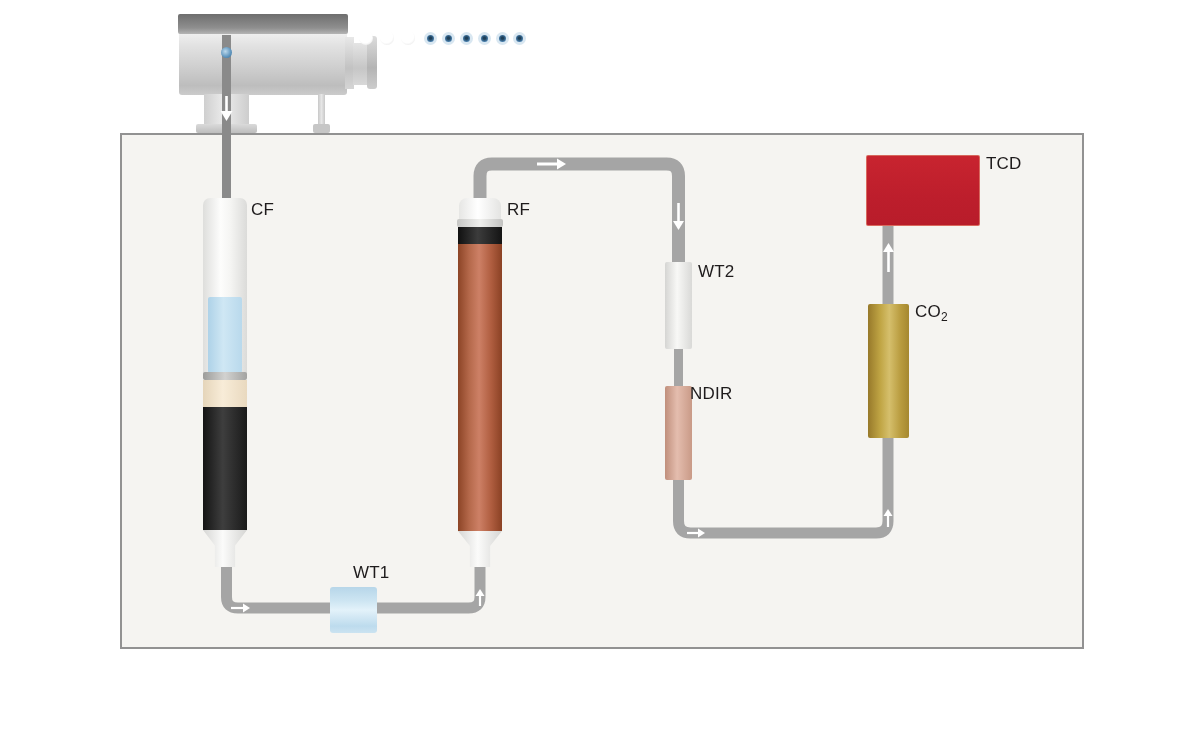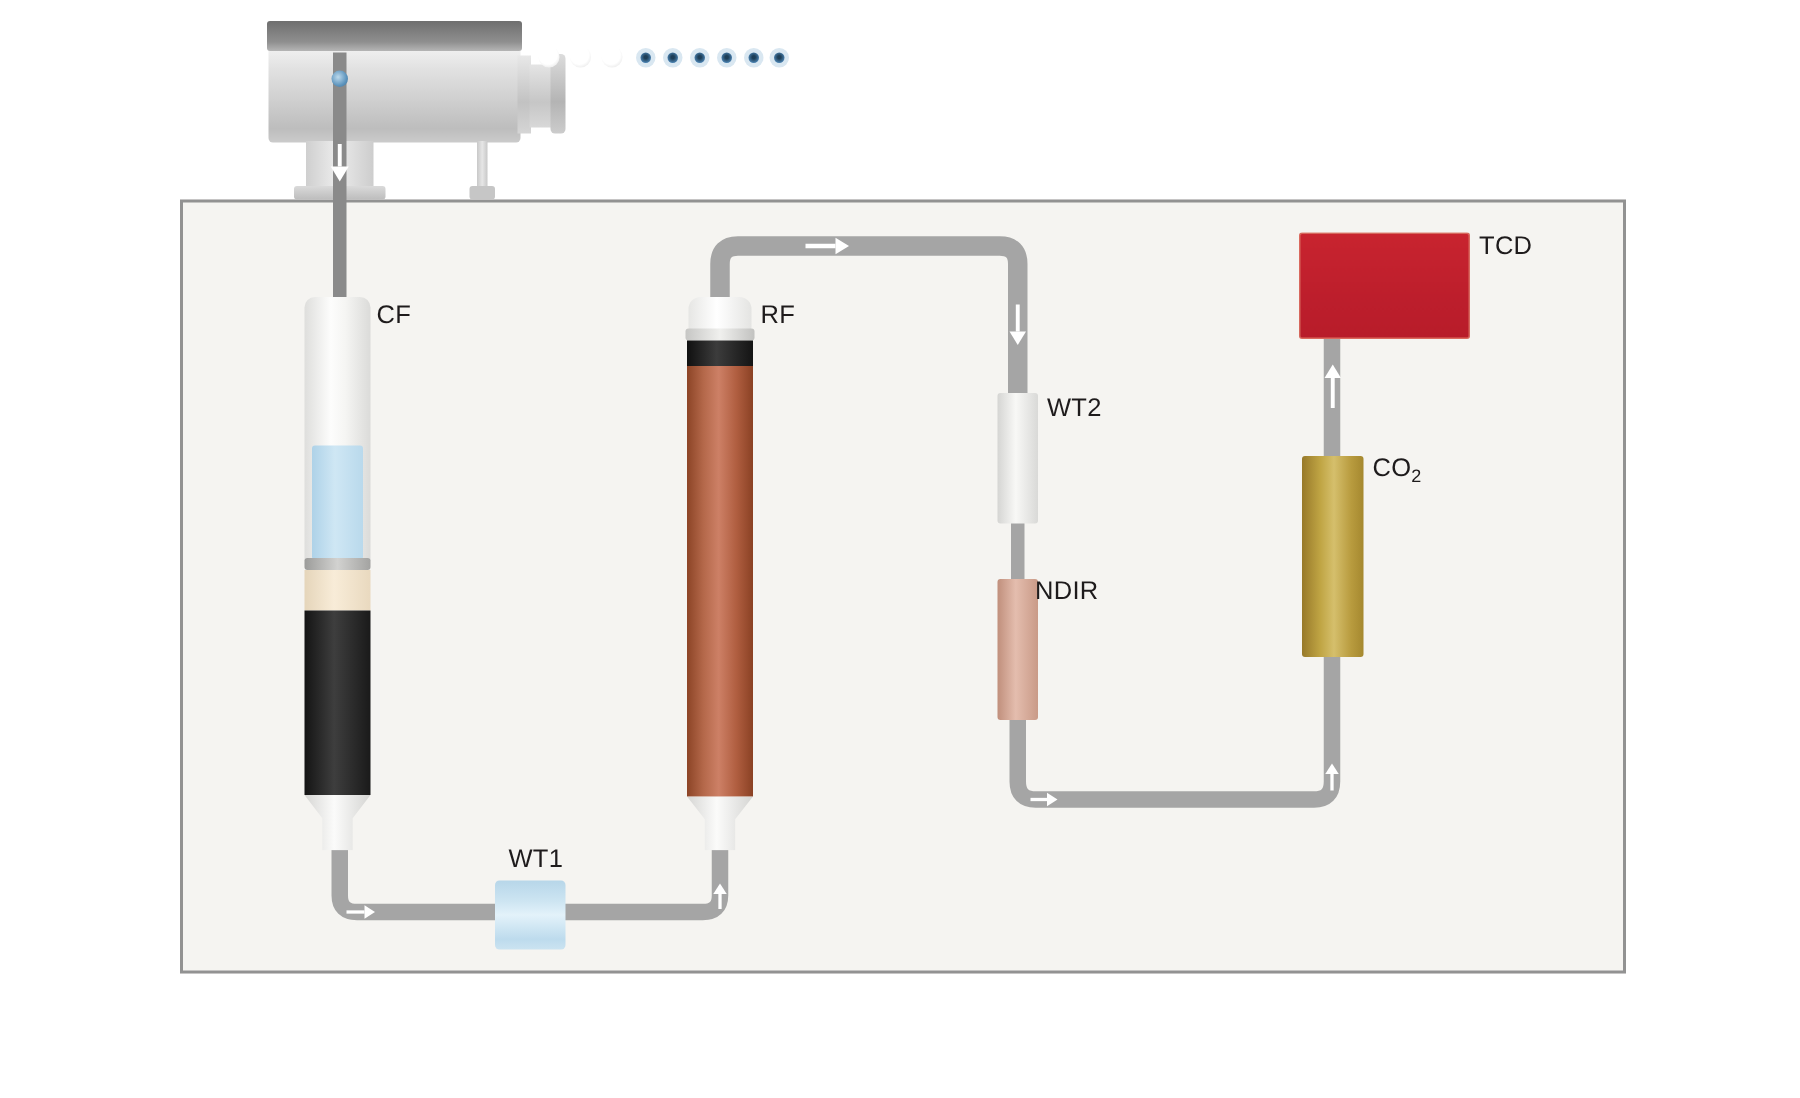--- a/index.html
+++ b/index.html
@@ -85,21 +85,21 @@
   .co2{left:868px;top:304px;width:41px;height:134px;border-radius:2px;
     background:linear-gradient(90deg,#97792a,#c0a544 30%,#d5bf6c 52%,#b89b3e 80%,#a5882f);}
   .tcd{left:866px;top:155px;width:112px;height:69px;border-radius:2px;
     background:linear-gradient(180deg,#c8242f,#bd1e2c 60%,#b81c2a);
     border:1px solid rgba(224,130,111,.75);}
   
   .lbl{z-index:6;color:#1e1b1c;font-weight:normal;font-size:17px;line-height:1;letter-spacing:.2px;}
   .lbl sub{font-size:12px;line-height:1;}
   .lbl-cf{left:251px;top:201px;}
   .lbl-rf{left:507px;top:201px;}
-  .lbl-wt1{left:339px;top:564px;}
+  .lbl-wt1{left:353px;top:564px;}
   .lbl-wt2{left:698px;top:263px;}
   .lbl-ndir{left:664px;top:385px;margin-left:26px;}
   .lbl-co2{left:915px;top:303px;}
   .lbl-tcd{left:986px;top:155px;}
 </style>
 </head>
 <body>
 
 <div id="canvas">
 

